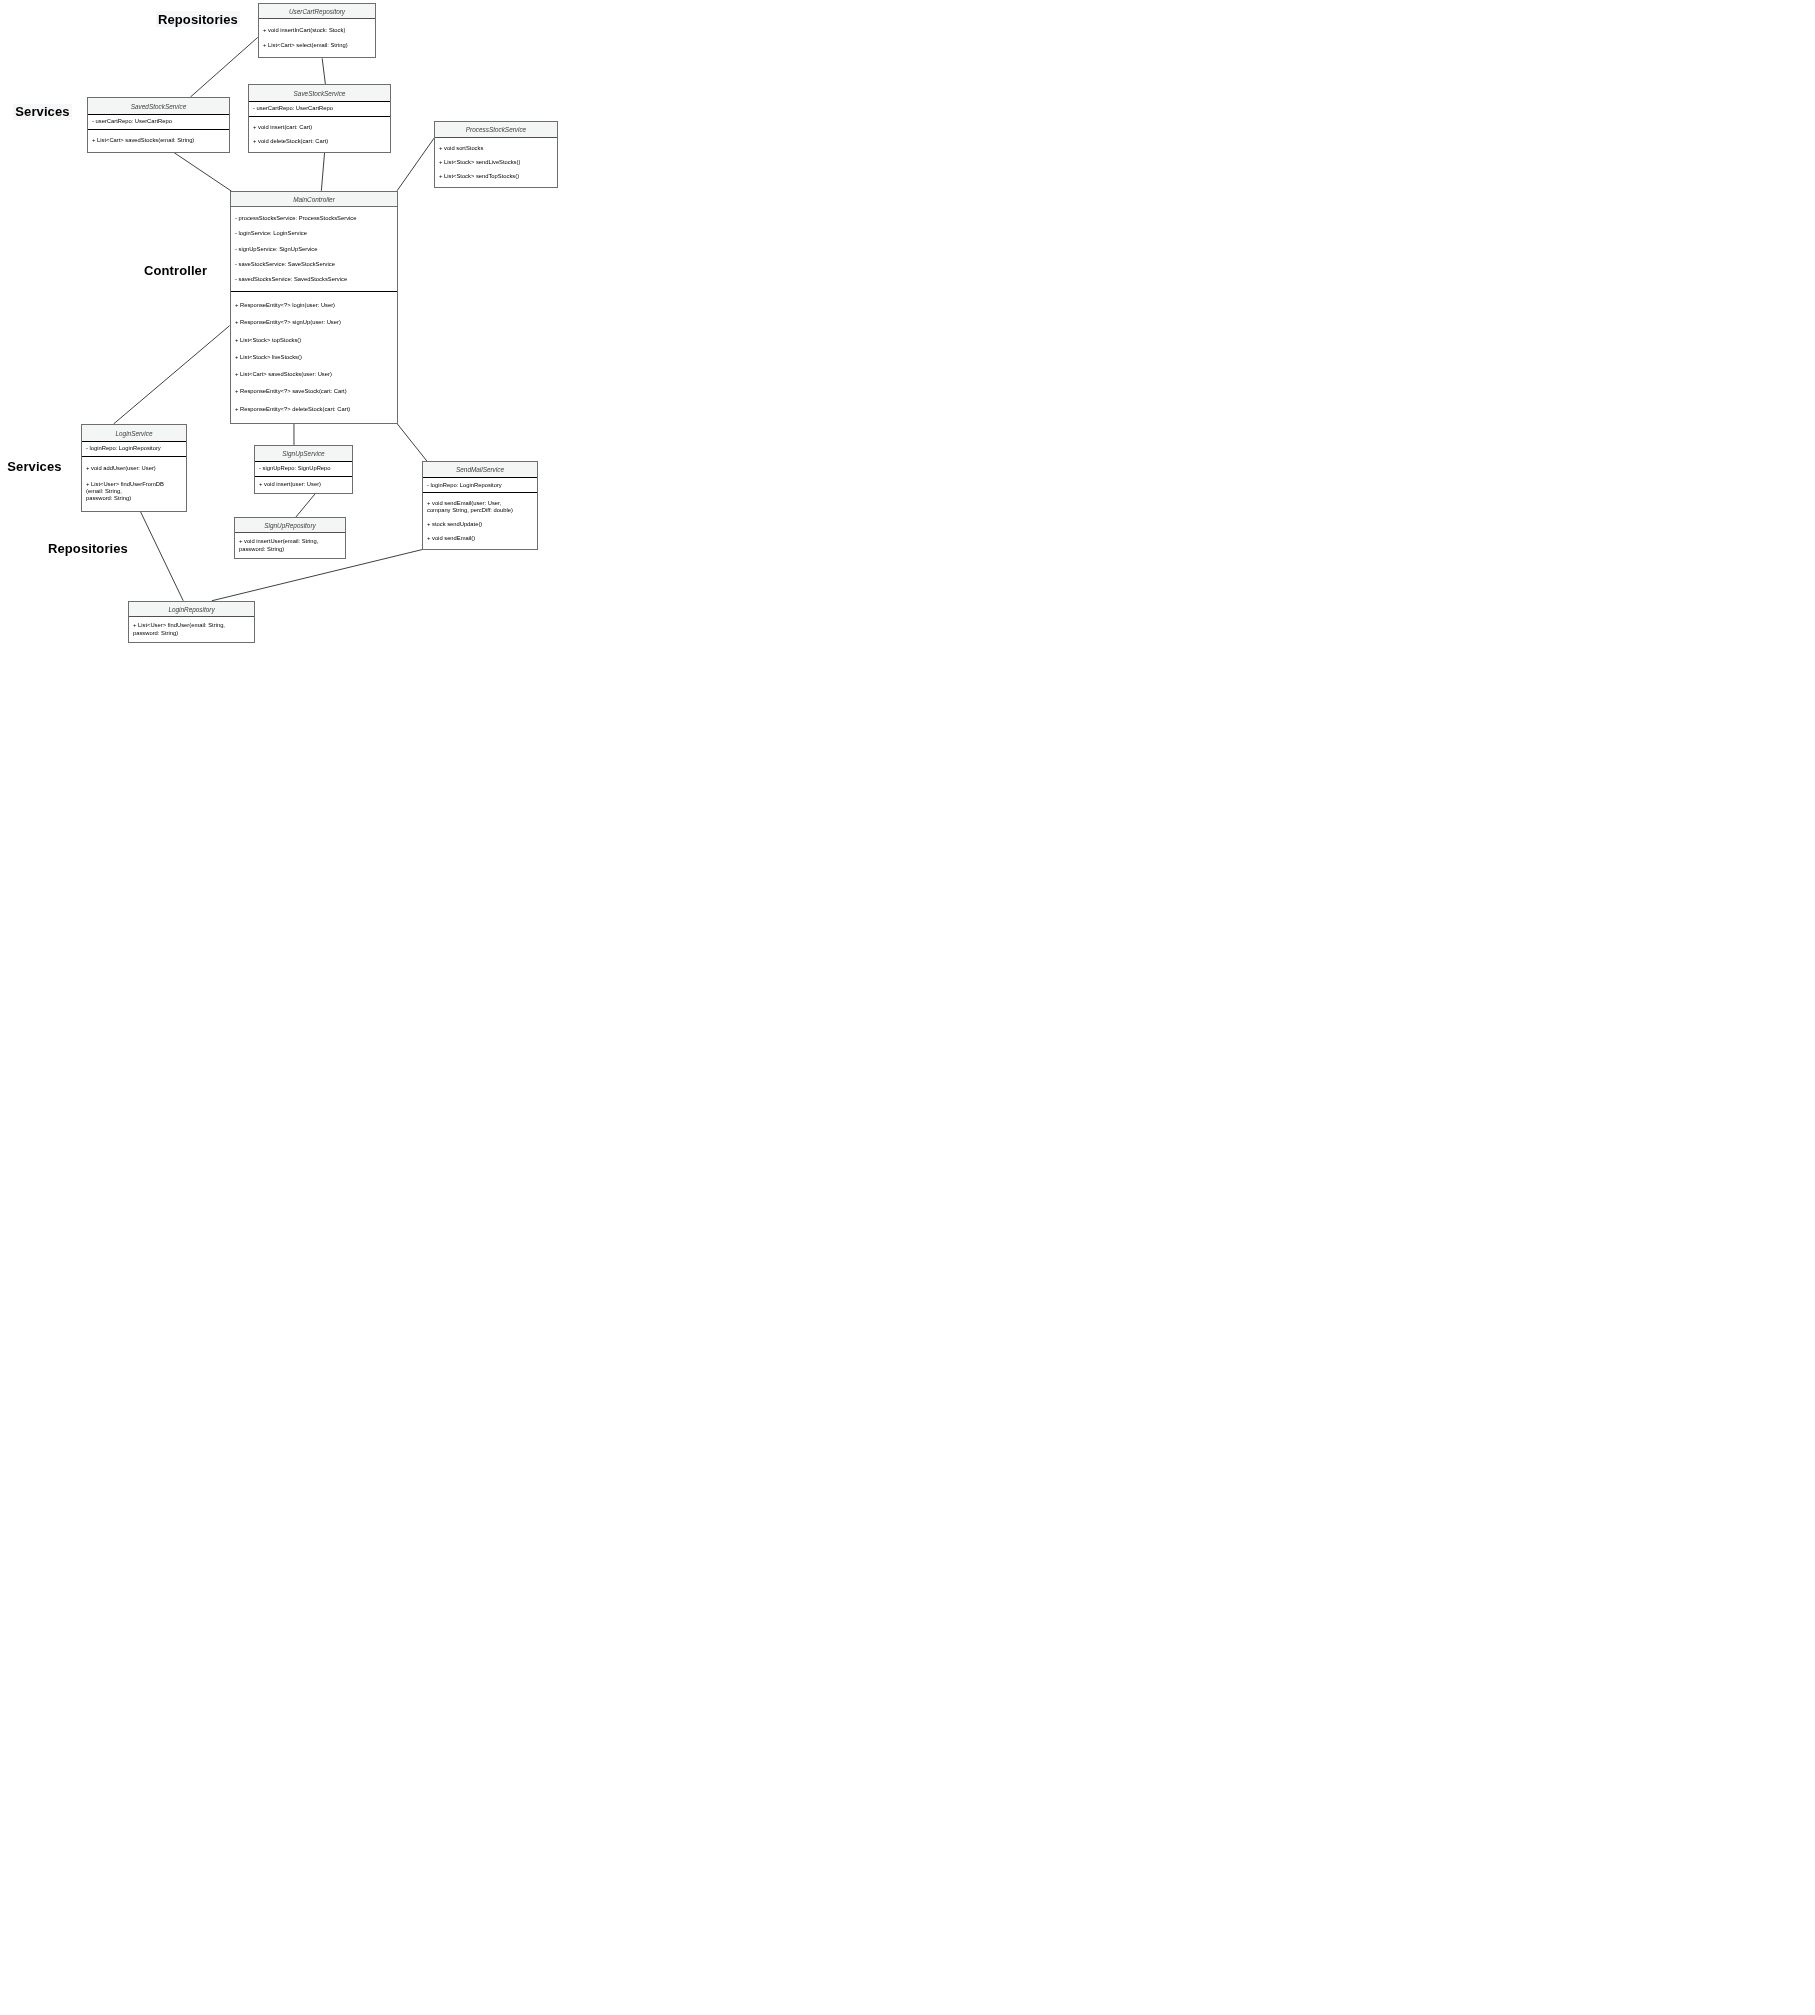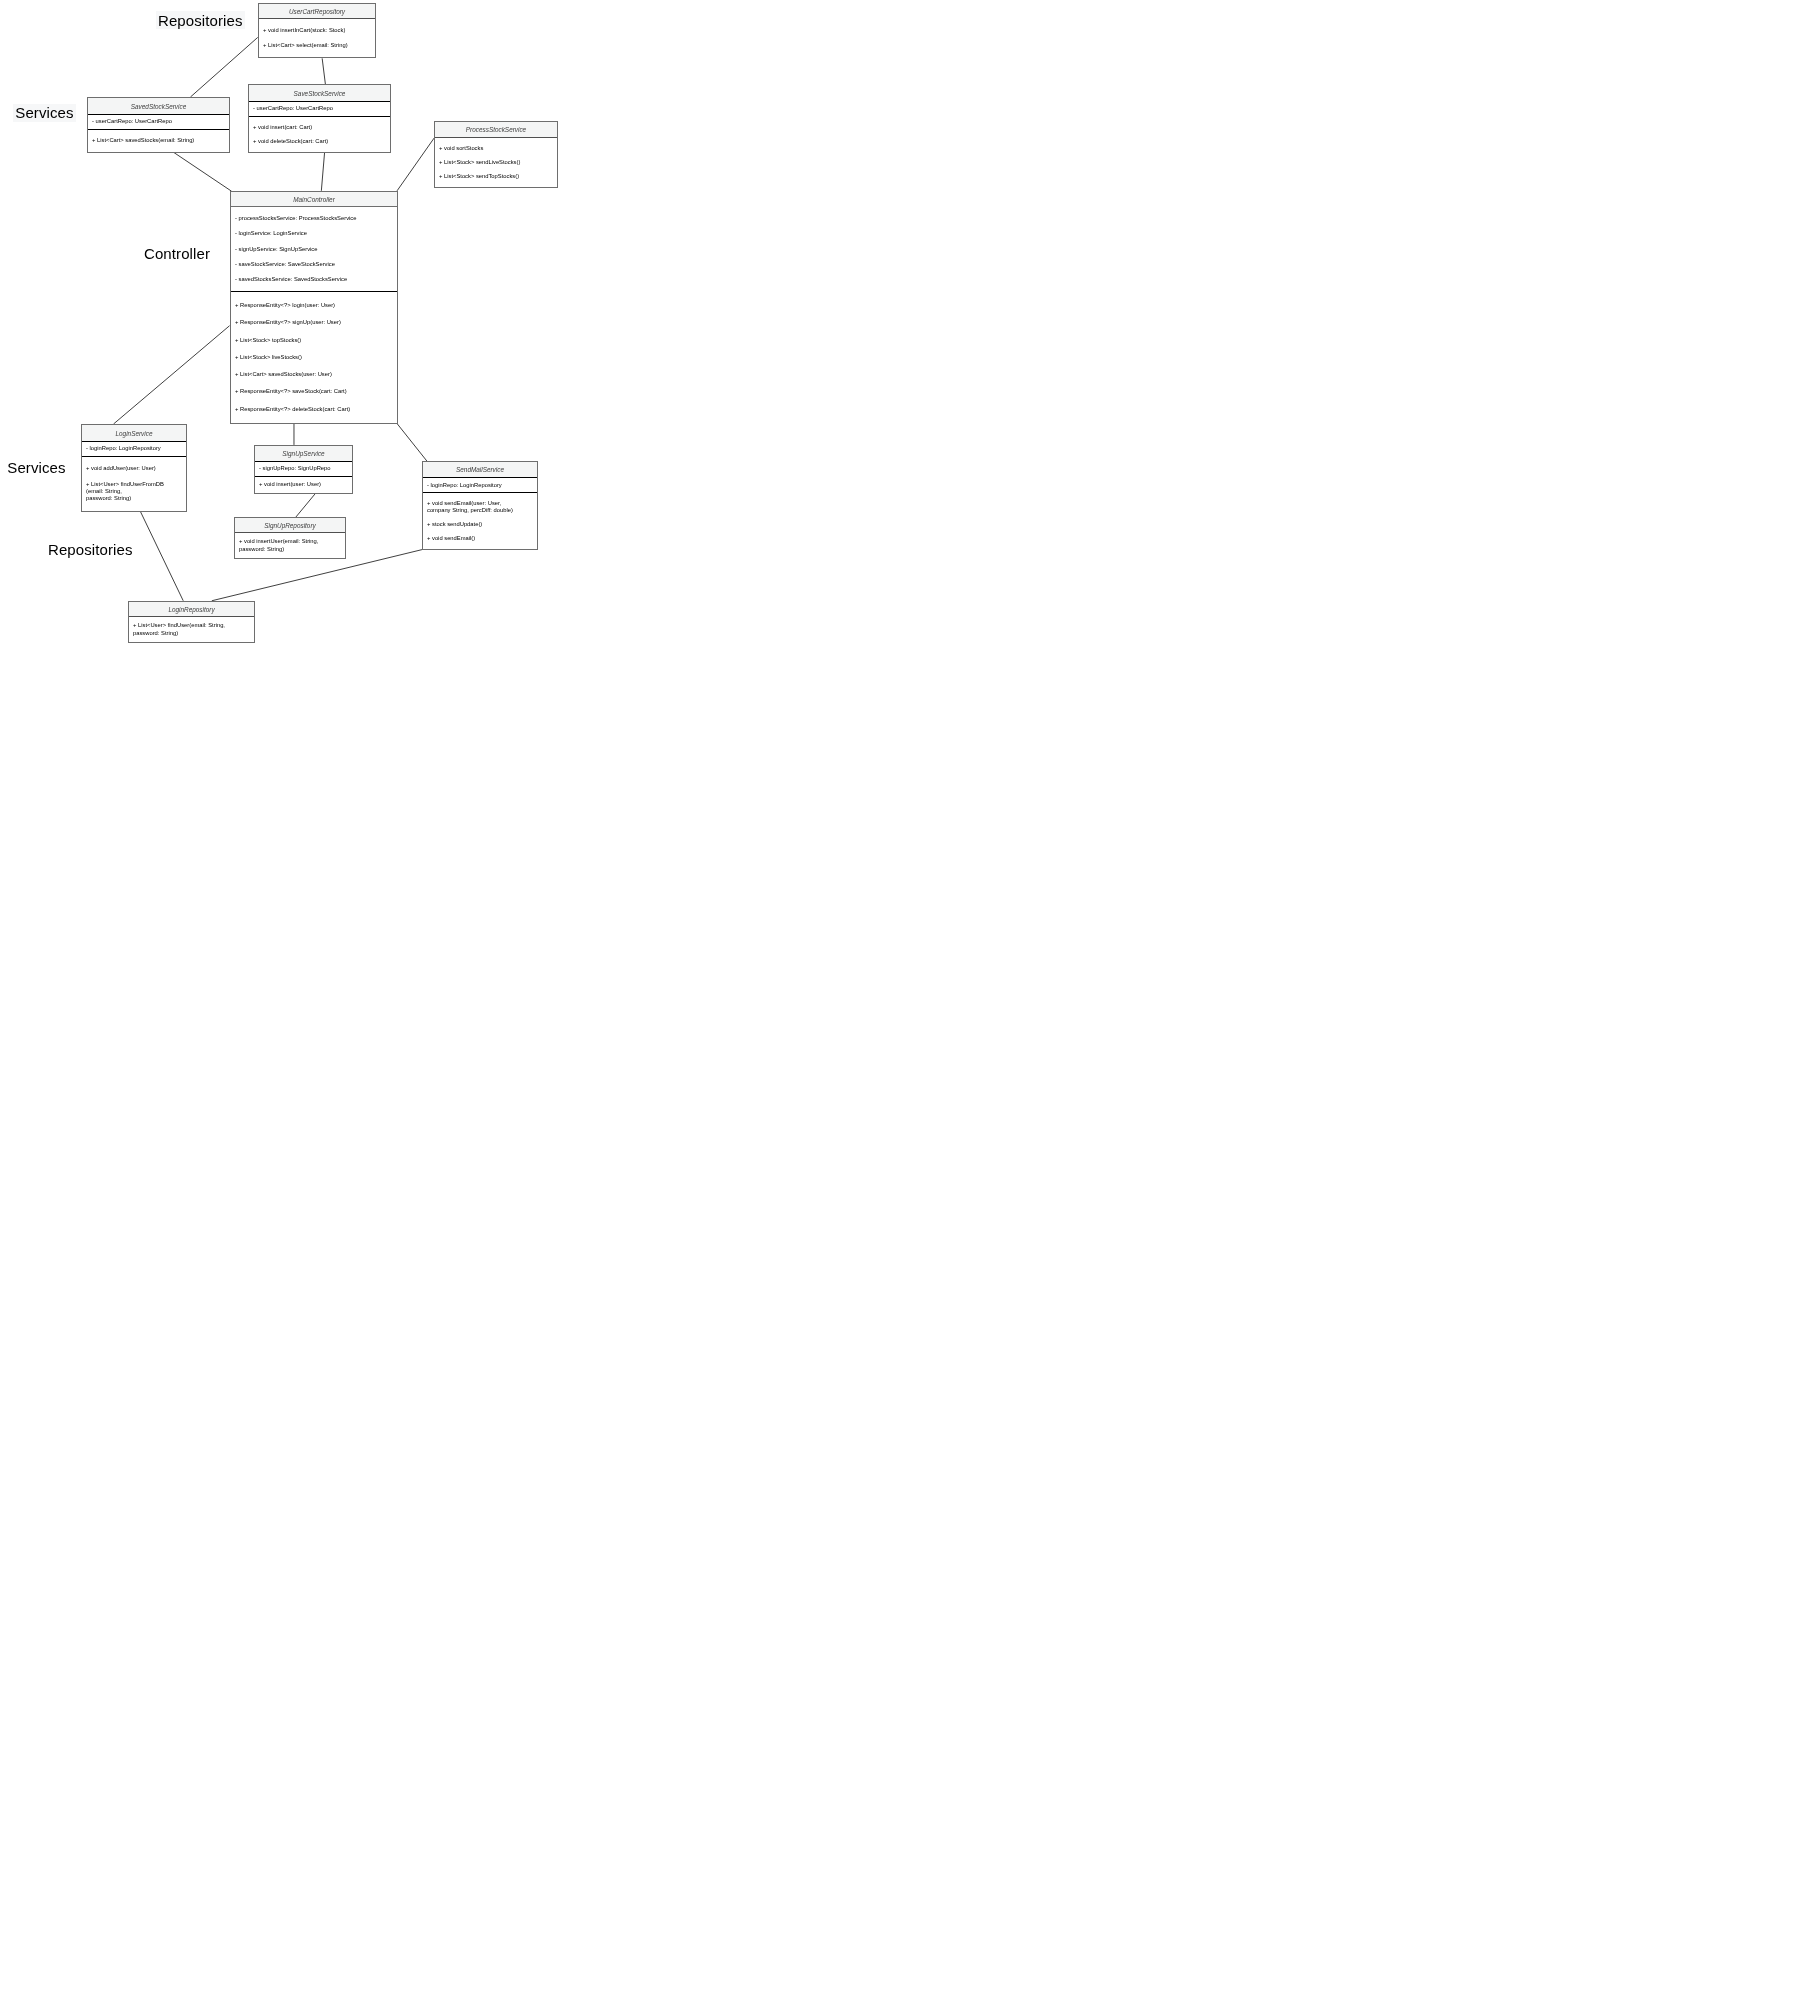--- a/index.html
+++ b/index.html
@@ -26,22 +26,22 @@
     box-sizing:border-box;flex:0 0 auto;
   }
   .compartment.attrs.black-top{border-top:1.2px solid #000;}
   .compartment.attrs{border-bottom:1.2px solid #000;}
   .compartment.methods{flex:1 1 auto;}
   .member{
     color:#000;font-size:5.8px;line-height:1.28;
     padding:0 4px;white-space:pre-line;
   }
   .section-label{
-    position:absolute;z-index:2;font-weight:normal;color:#000;
-    font-size:15px;letter-spacing:0.1px;white-space:nowrap;
+    position:absolute;z-index:2;font-weight:bold;color:#000;
+    font-size:13px;letter-spacing:0.1px;white-space:nowrap;
   }
   .section-label.bg{background:#f6f7f8;padding:0.4px 2px;}
   .edge-line{stroke:#111;stroke-width:2;}
 </style>
 </head>
 <body>
 
 <div id="canvas">
   <svg id="edges" width="567" height="645" viewBox="0 0 1408 1600">
       <line x1="640" y1="92" x2="473" y2="240" class="edge-line"></line>
@@ -151,17 +151,17 @@
     </div>
     <div class="class-box" style="left: 128px; top: 601px; width: 127px; height: 42px;">
       <div class="class-title sep-gray" style="height: 15.3px;">LoginRepository</div>
       <div class="compartment methods">
         <div class="member">+ List&lt;User&gt; findUser(email: String,
 password: String)</div>
       </div>
     </div>
     <div class="section-label bg" style="left: 156px; top: 11.3px;">Repositories</div>
     <div class="section-label bg" style="left: 13.3px; top: 104px;">Services</div>
-    <div class="section-label" style="left: 144px; top: 245px;">Controller</div>
+    <div class="section-label" style="left: 144px; top: 263px;">Controller</div>
     <div class="section-label" style="left: 7.3px; top: 459px;">Services</div>
     <div class="section-label" style="left: 48px; top: 541px;">Repositories</div>
   </div>
 
 
 </body></html>

